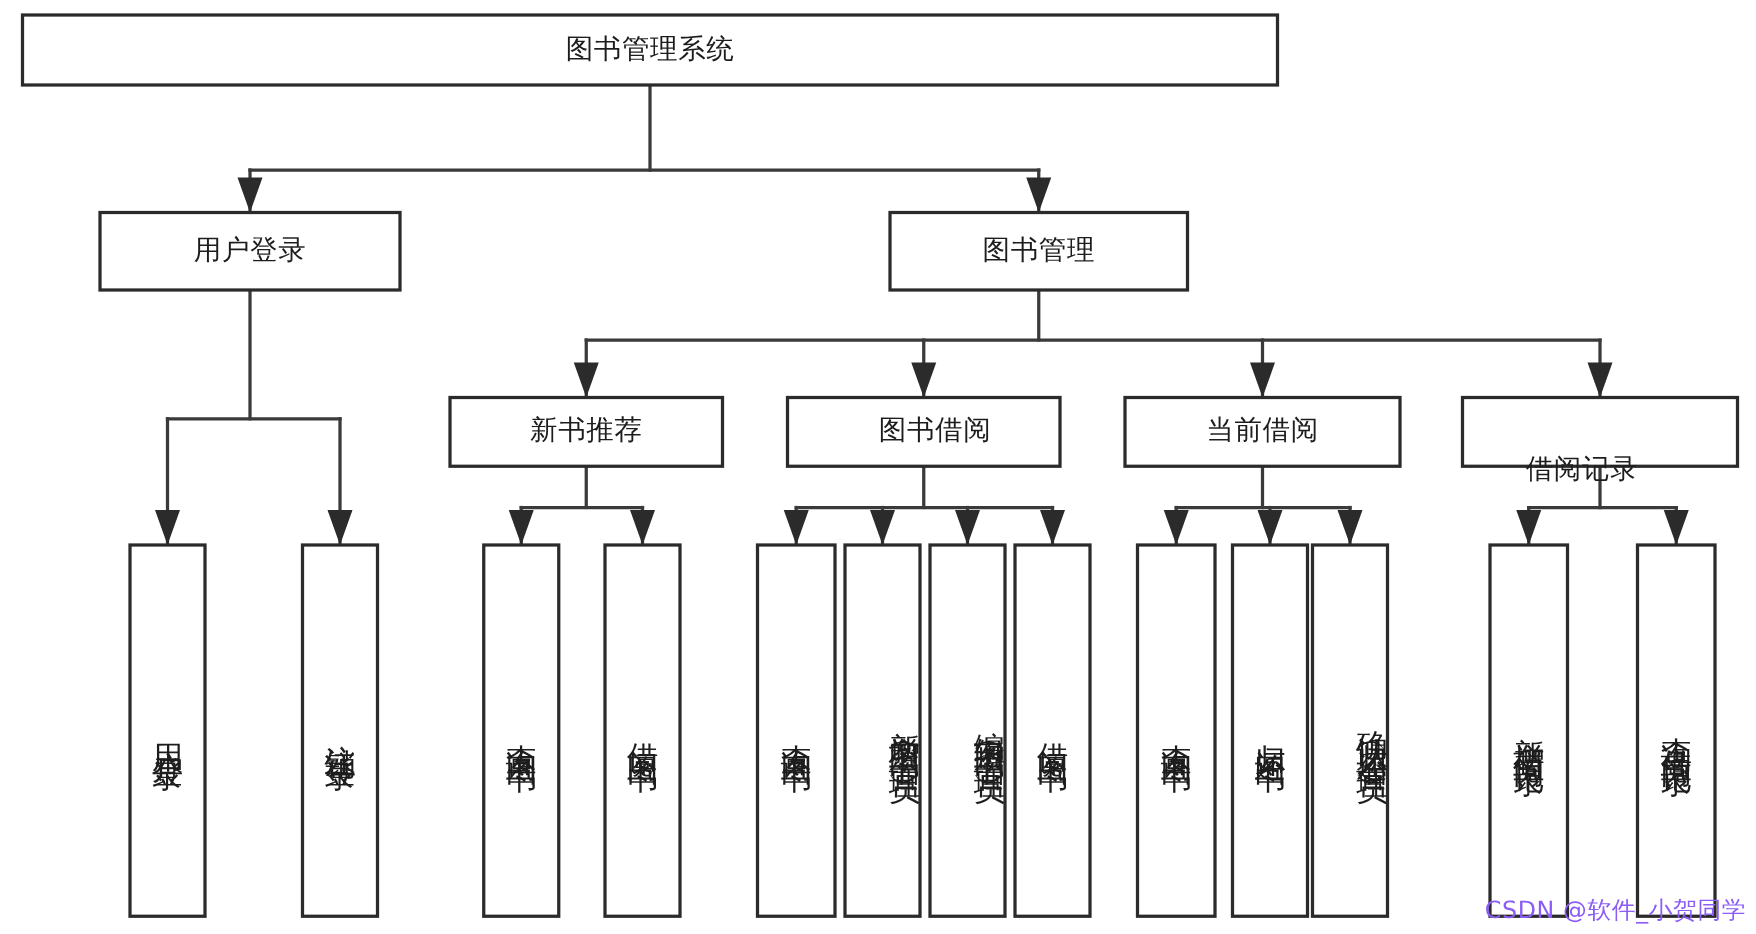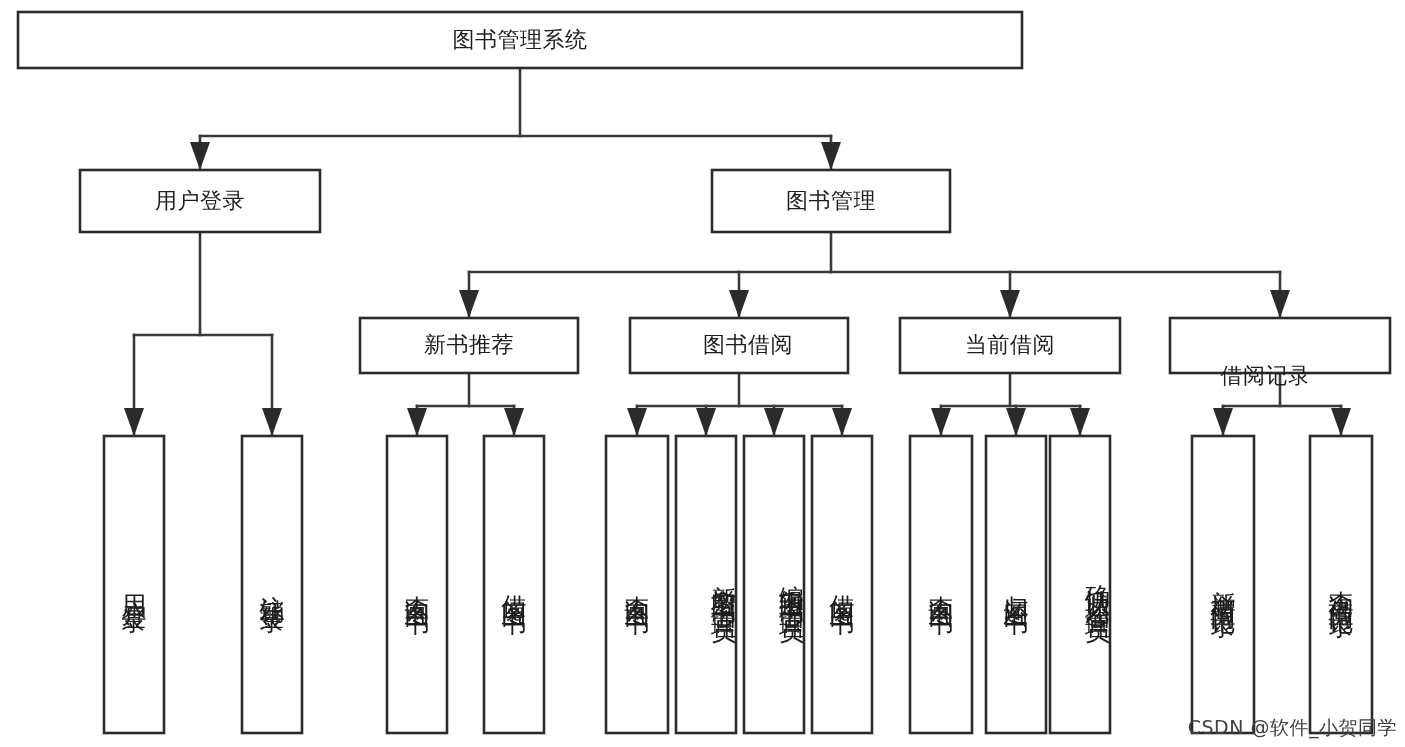--- a/index.html
+++ b/index.html
@@ -64,21 +64,21 @@
   }
   .node-label.vertical.top-aligned {
     align-items: flex-start;
     padding-top: 6px;
   }
   .watermark {
     position: absolute;
     right: 8px;
     bottom: 6px;
     font-size: 19px;
-    color: #404040;
+    color: #8b5cf6;
     font-family: "DejaVu Sans", "Liberation Sans", sans-serif;
     letter-spacing: 0.5px;
     white-space: nowrap;
   }
 </style>
 </head>
 <body>
 
 <div id="canvas">
 

